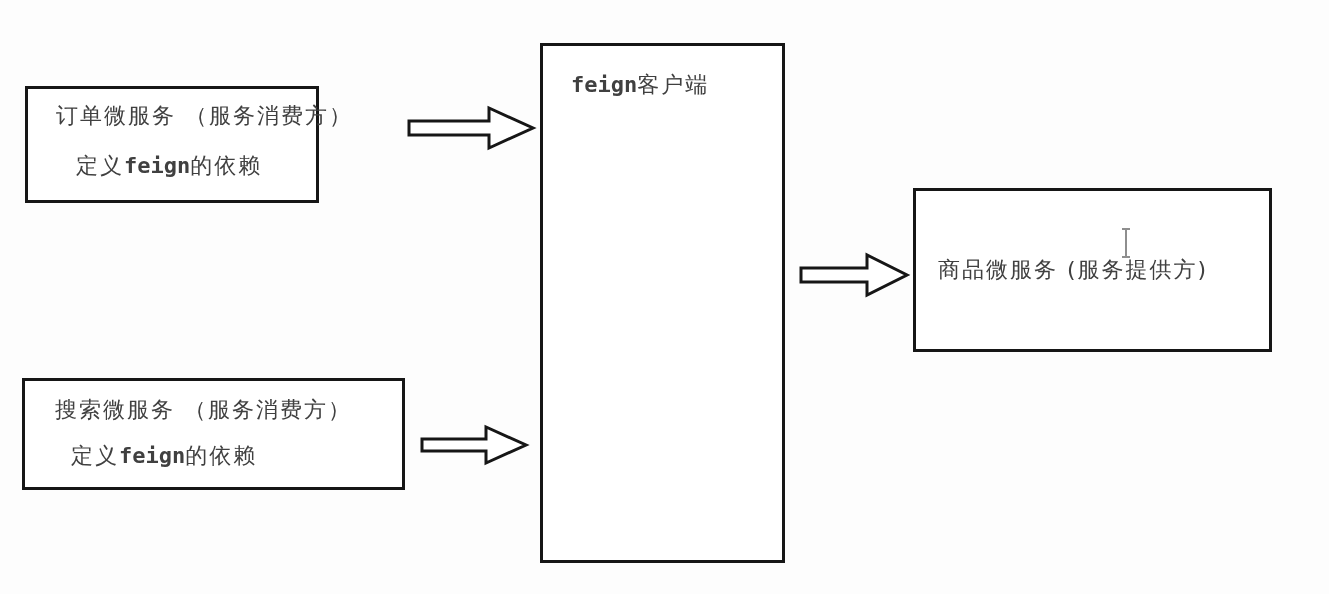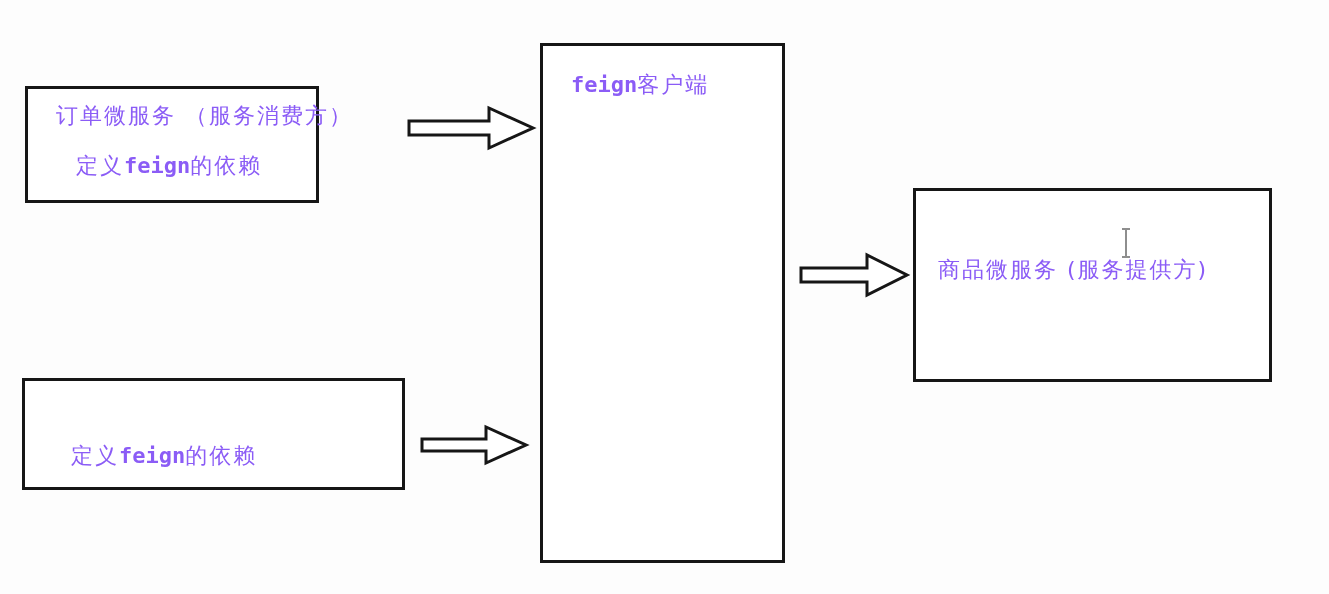--- a/index.html
+++ b/index.html
@@ -21,21 +21,21 @@
     background: #ffffff;
     border: 3px solid #161616;
     box-sizing: border-box;
   }
   .label {
     position: absolute;
     white-space: nowrap;
     font-size: 22px;
     letter-spacing: 2px;
     line-height: 1;
-    color: #8b5cf6;
+    color: #404040;
   }
   .code {
     font-family: "DejaVu Sans Mono", "Liberation Mono", monospace;
     letter-spacing: 0;
     font-weight: bold;
   }
   .arrow {
     position: absolute;
   }
   .arrow polygon {
@@ -74,28 +74,29 @@
 <body>
 
 <div class="canvas">
 
   <div class="node" style="left:25px; top:86px; width:294px; height:117px;">
     <span class="label" style="left:28px; top:16px;">订单微服务 （服务消费方）</span>
     <span class="label" style="left:48px; top:66px;"><span>定义</span><span class="code">feign</span><span>的依赖</span></span>
   </div>
 
   <div class="node" style="left:22px; top:378px; width:383px; height:112px;">
+    <span class="label" style="left:30px; top:18px;">搜索微服务 （服务消费方）</span>
     <span class="label" style="left:46px; top:64px;"><span>定义</span><span class="code">feign</span><span>的依赖</span></span>
   </div>
 
   <div class="node" style="left:540px; top:43px; width:245px; height:520px;">
     <span class="label" style="left:28px; top:28px;"><span class="code">feign</span><span>客户端</span></span>
   </div>
 
-  <div class="node" style="left:913px; top:188px; width:359px; height:194px;">
+  <div class="node" style="left:913px; top:188px; width:359px; height:164px;">
     <span class="label" style="left:22px; top:68px;">商品微服务 (服务提供方)</span>
   </div>
 
   <svg class="arrow" style="left:405px; top:104px;" width="132" height="48" viewBox="0 0 132 48">
     <polygon points="4,17 84,17 84,4 128,24 84,44 84,31 4,31"></polygon>
   </svg>
 
   <svg class="arrow" style="left:418px; top:423px;" width="112" height="44" viewBox="0 0 112 44">
     <polygon points="4,16 68,16 68,4 108,22 68,40 68,28 4,28"></polygon>
   </svg>

